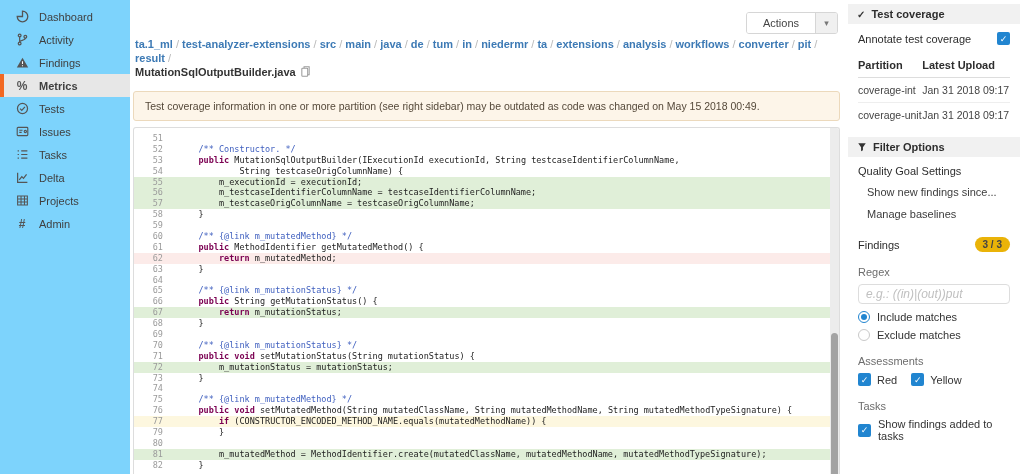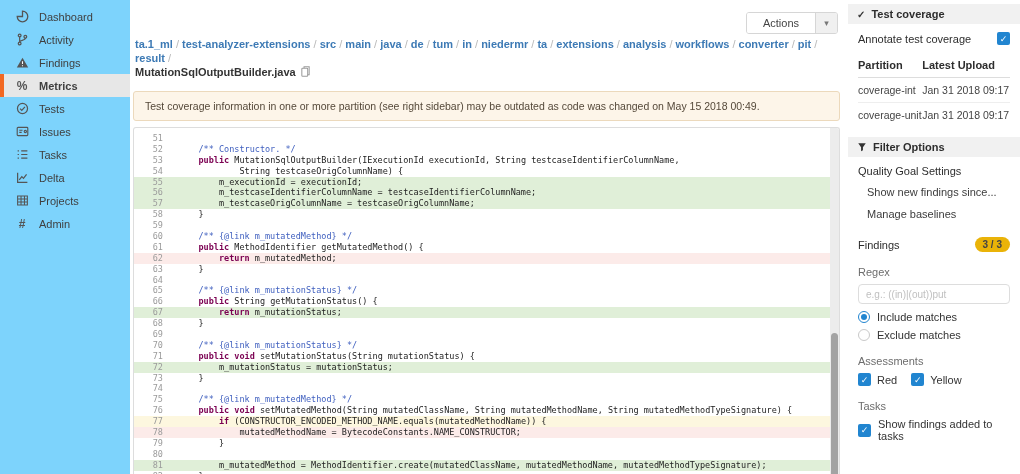--- a/index.html
+++ b/index.html
@@ -60,21 +60,21 @@
   .note { font-style:italic; color:#444; font-size:10.5px; margin-top:7px; }
   .ptable { width:100%; border-collapse:collapse; margin-top:10px; font-size:10.5px; }
   .ptable th { text-align:left; font-size:11px; color:#2d2d2d; padding:4px 0 6px 0; border-bottom:1px solid #ddd; }
   .ptable td { padding:6px 0; border-bottom:1px solid #eee; color:#444; }
   .ptable tr:last-child td { border-bottom:none; }
 
   .link-row { padding:5px 0 5px 9px; color:#3c3c3c; cursor:pointer; }
   .sect-label { color:#6d6d6d; margin:14px 0 6px 0; }
   .badge { background:#eab308; border-radius:9px; padding:2px 8px; font-size:10px; font-weight:bold; color:#444; }
   .regex-input { width:100%; height:20px; border:1px solid #ddd; border-radius:4px; padding:0 7px;
-    font-size:10px; color:#333; background:#fff; font-family:"Liberation Sans", sans-serif; }
+    font-size:12px; color:#333; background:#fff; font-family:"Liberation Sans", sans-serif;font-style:italic; }
   .regex-input::placeholder { color:#c0c0c0; }
 
   .cb { width:13px; height:13px; background:#2185d0; border-radius:2px; color:#fff; font-size:9px;
     display:inline-flex; align-items:center; justify-content:center; flex:none; cursor:pointer; }
   .rd { width:12px; height:12px; border-radius:50%; border:1px solid #c9c9c9; background:#fff;
     display:inline-flex; align-items:center; justify-content:center; flex:none; cursor:pointer; }
   .rd.on { border-color:#2185d0; }
   .rd.on::after { content:''; width:6px; height:6px; border-radius:50%; background:#2185d0; }
   .opt-row { display:flex; align-items:center; gap:7px; margin:6px 0; color:#333; }
   .opt-inline { display:flex; align-items:center; gap:14px; margin:6px 0; }
@@ -211,21 +211,20 @@
           <div class="code-line"><span class="ln">68</span><span class="ct">    }</span></div>
           <div class="code-line"><span class="ln">69</span><span class="ct"></span></div>
           <div class="code-line"><span class="ln">70</span><span class="ct"><span class="cm">    /** {@link m_mutationStatus} */</span></span></div>
           <div class="code-line"><span class="ln">71</span><span class="ct">    <span class="kw">public</span> <span class="kw">void</span> setMutationStatus(String mutationStatus) {</span></div>
           <div class="code-line hl-green"><span class="ln">72</span><span class="ct">        m_mutationStatus = mutationStatus;</span></div>
           <div class="code-line"><span class="ln">73</span><span class="ct">    }</span></div>
           <div class="code-line"><span class="ln">74</span><span class="ct"></span></div>
           <div class="code-line"><span class="ln">75</span><span class="ct"><span class="cm">    /** {@link m_mutatedMethod} */</span></span></div>
           <div class="code-line"><span class="ln">76</span><span class="ct">    <span class="kw">public</span> <span class="kw">void</span> setMutatedMethod(String mutatedClassName, String mutatedMethodName, String mutatedMethodTypeSignature) {</span></div>
           <div class="code-line hl-yellow"><span class="ln">77</span><span class="ct">        <span class="kw">if</span> (CONSTRUCTOR_ENCODED_METHOD_NAME.equals(mutatedMethodName)) {</span></div>
-          <div class="code-line hl-red"><span class="ln">78</span><span class="ct">            mutatedMethodName = BytecodeConstants.NAME_CONSTRUCTOR;</span></div>
           <div class="code-line"><span class="ln">79</span><span class="ct">        }</span></div>
           <div class="code-line"><span class="ln">80</span><span class="ct"></span></div>
           <div class="code-line hl-green"><span class="ln">81</span><span class="ct">        m_mutatedMethod = MethodIdentifier.create(mutatedClassName, mutatedMethodName, mutatedMethodTypeSignature);</span></div>
           <div class="code-line"><span class="ln">82</span><span class="ct">    }</span></div>
         </div>
       <div class="vtrack">
         <div class="vthumb"></div>
       </div>
     </div>
   </main>

